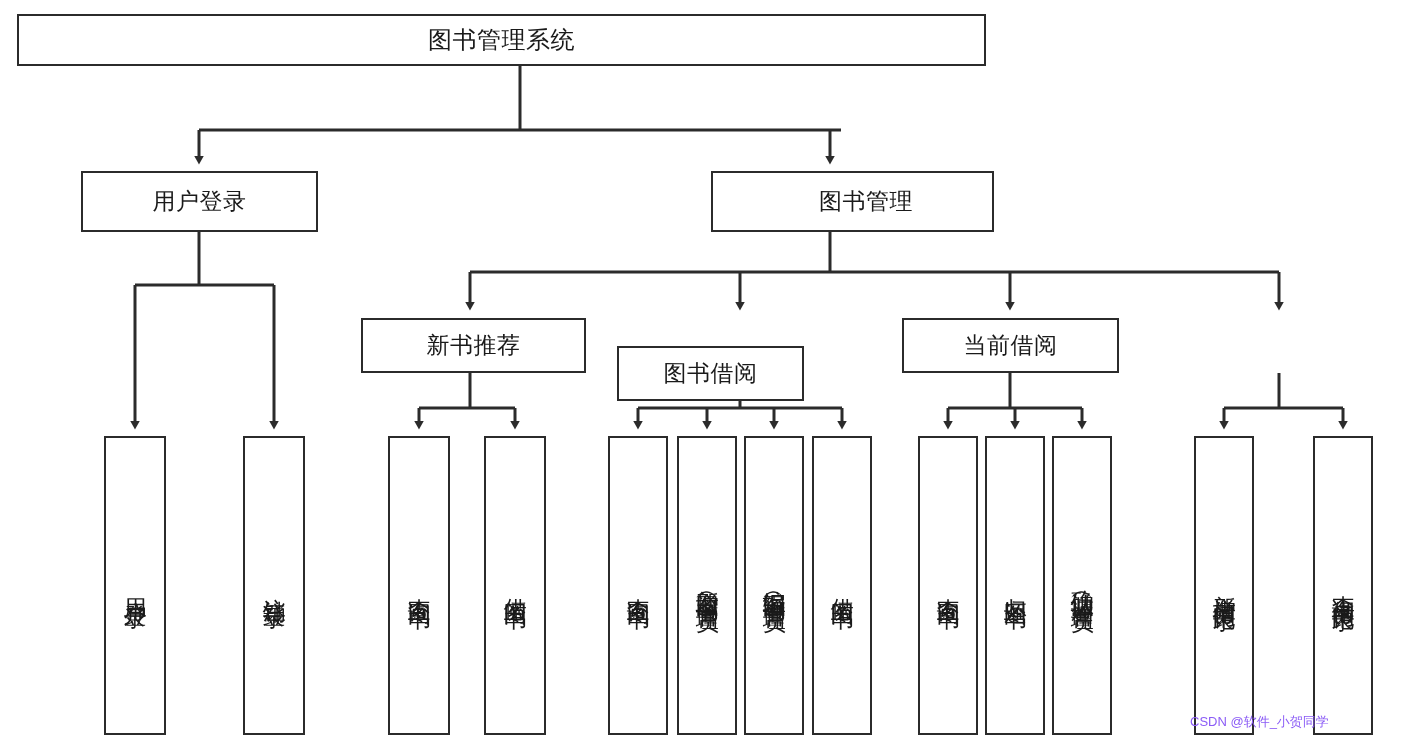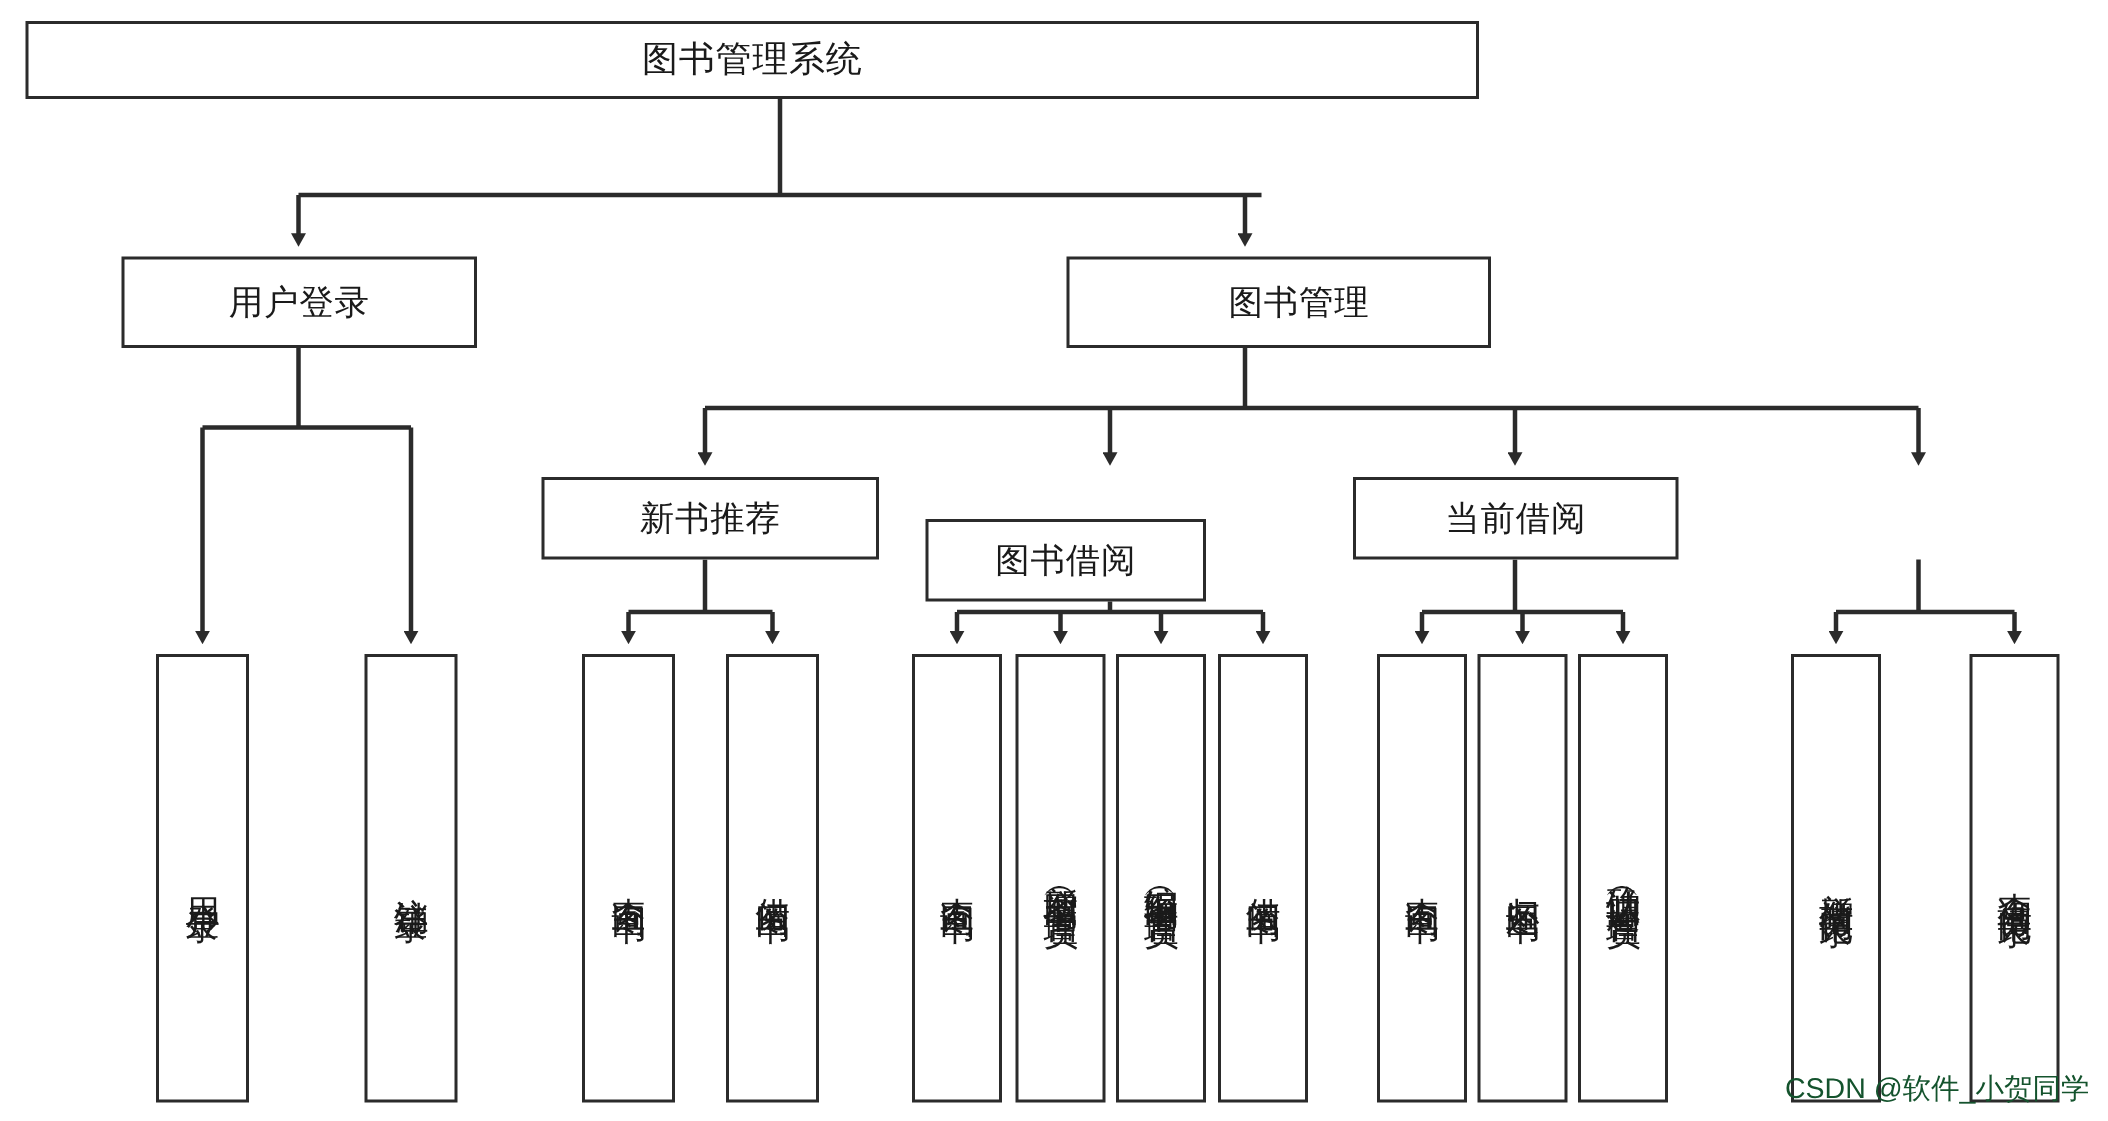--- a/index.html
+++ b/index.html
@@ -64,22 +64,22 @@
     font-size: 23px;
     line-height: 1.02;
     letter-spacing: 3px;
     white-space: nowrap;
     max-height: 280px;
   }
   .watermark {
     position: absolute;
     left: 1190px;
     top: 713px;
-    font-size: 19px;
-    color: #14532d;
+    font-size: 13px;
+    color: #8b5cf6;
     white-space: nowrap;
     user-select: none;
     font-family: "Liberation Sans", "DejaVu Sans", sans-serif;
   }
 </style>
 </head>
 <body>
 
 <div id="diagram-root">
 

